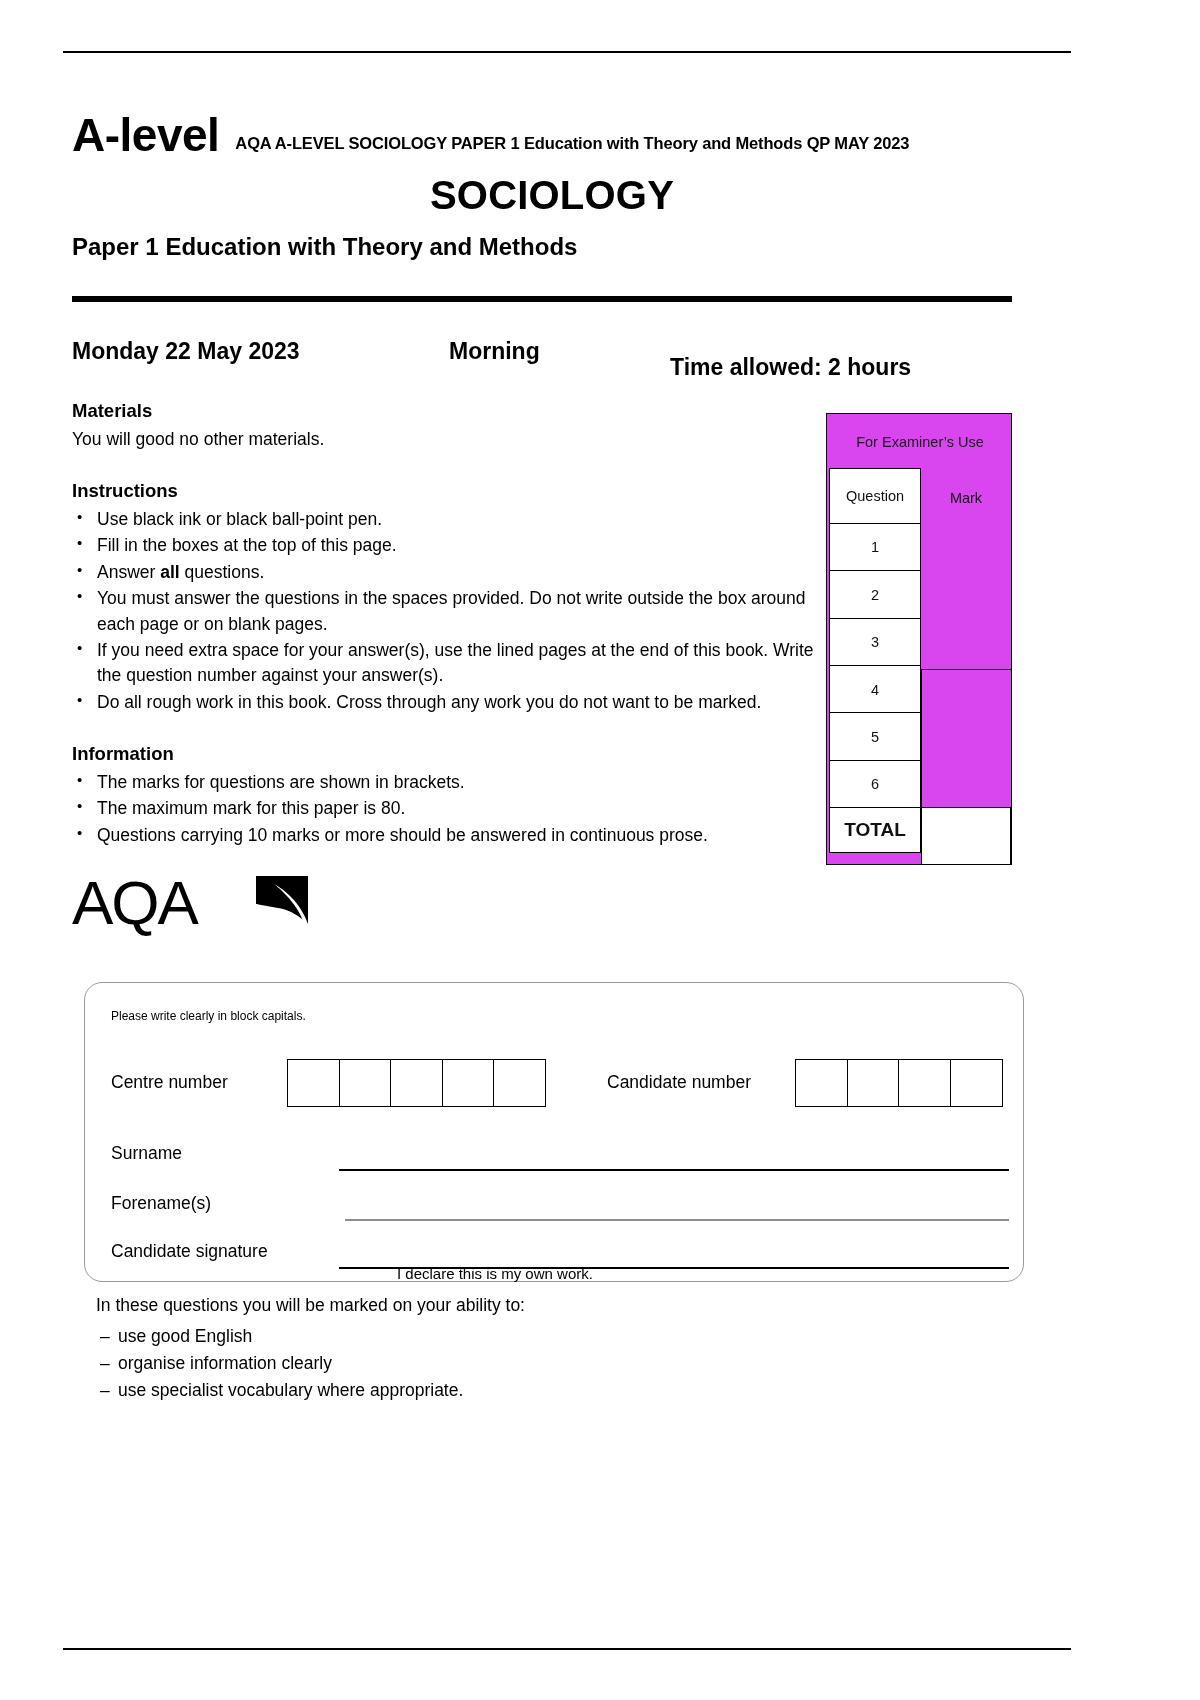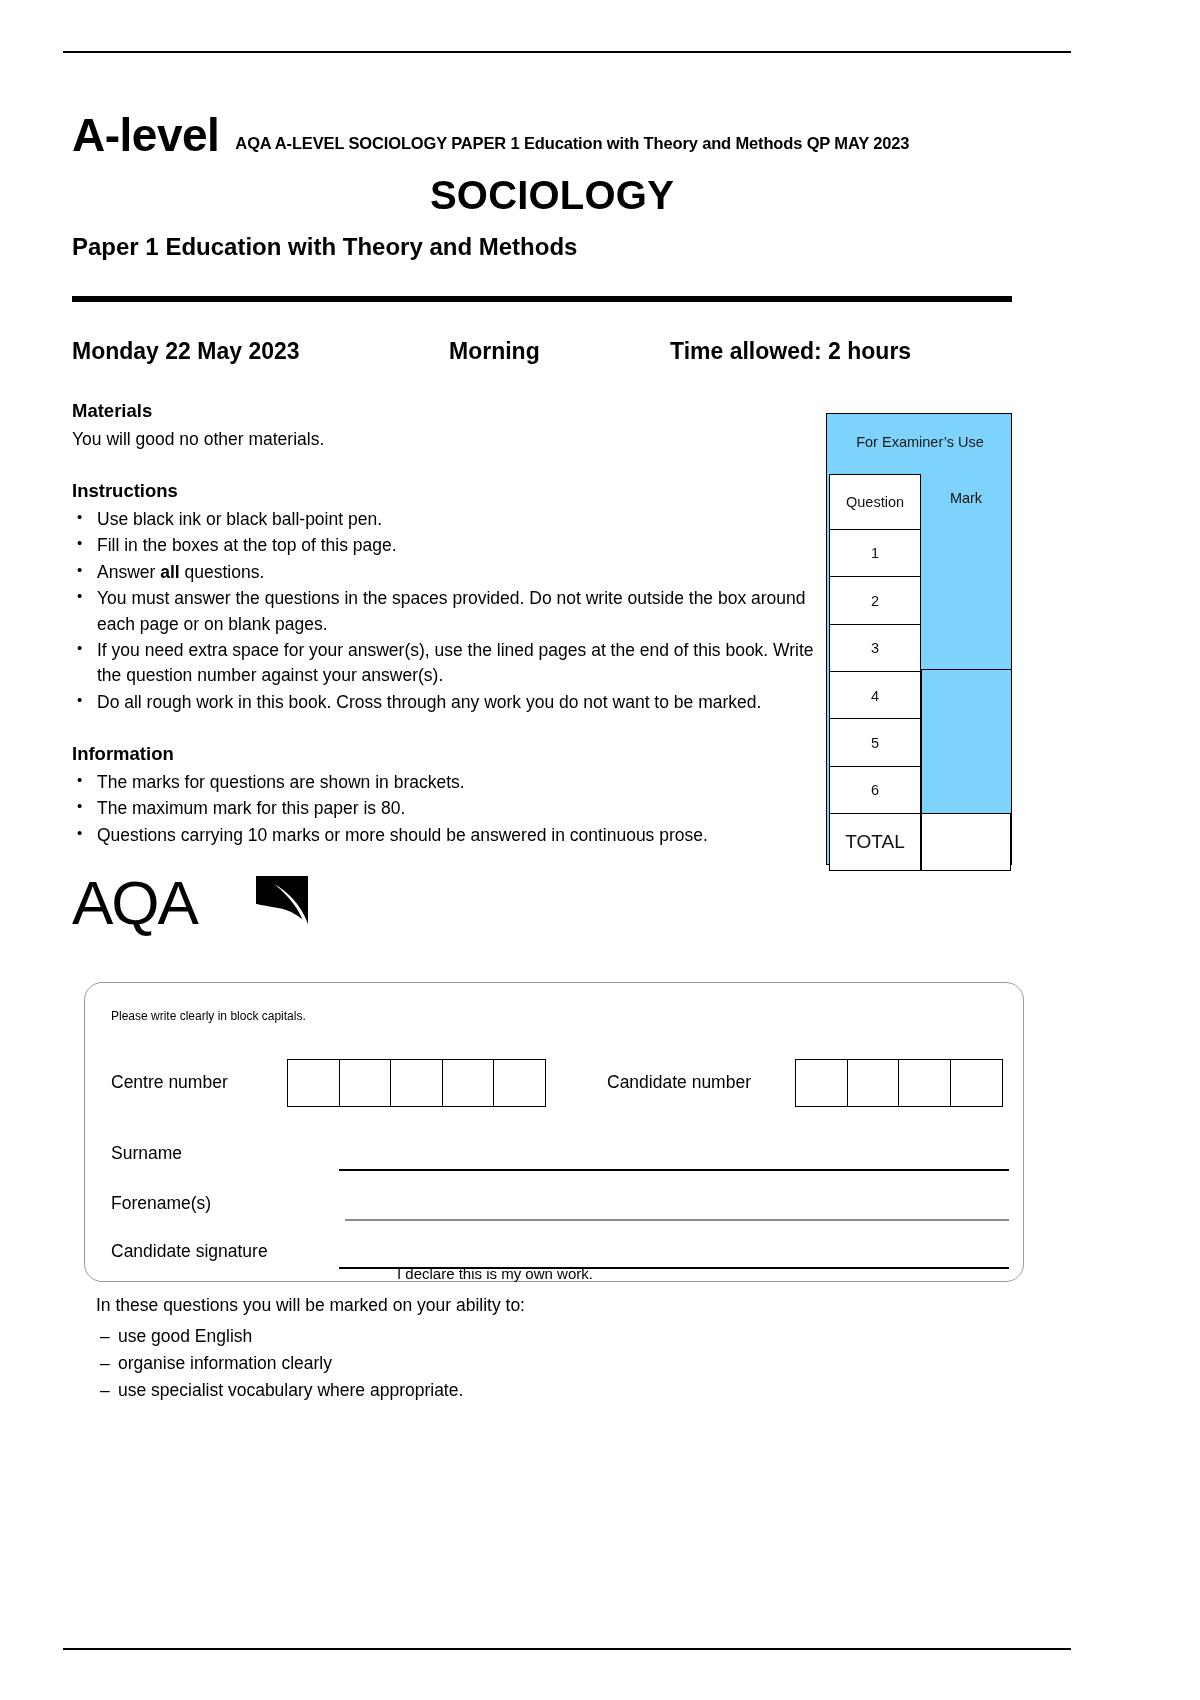--- a/index.html
+++ b/index.html
@@ -96,21 +96,21 @@
     position: absolute;
     left: 72px;
     top: 338px;
     width: 940px;
     font-size: 23px;
     font-weight: bold;
     white-space: nowrap;
   }
   .date-row .c-date { position: absolute; left: 0; top: 0; }
   .date-row .c-session { position: absolute; left: 377px; top: 0; }
-  .date-row .c-time { position: absolute; left: 598px; top: 0; }
+  .date-row .c-time { position: absolute; left: 598px; top: 16px; }
 
   
   .content {
     position: absolute;
     left: 72px;
     top: 398px;
     width: 760px;
     font-size: 17.5px;
     line-height: 1.45;
   }
@@ -141,37 +141,37 @@
   .b { font-weight: bold; }
 
   
   .examiner {
     position: absolute;
     left: 826px;
     top: 413px;
     width: 186px;
     height: 452px;
     border: 1.5px solid #000;
-    background: #7dd3fc;
+    background: #d946ef;
   }
   .examiner-title {
     position: absolute;
     left: 0; top: 0;
     width: 186px;
     height: 56px;
     display: flex;
     align-items: center;
     justify-content: center;
     font-size: 14.5px;
     color: #1a1a1a;
   }
   .ex-grid {
     position: absolute;
     left: 2px;
-    top: 62px;
+    top: 56px;
     width: 182px;
   }
   .ex-row {
     display: flex;
     width: 182px;
   }
   .ex-q {
     width: 92px;
     border: 1.6px solid #000;
     background: #ffffff;
@@ -184,23 +184,23 @@
   }
   .ex-m {
     width: 90px;
     margin-top: -1.6px;
   }
   .r-head .ex-q { height: 56px; }
   .r-head .ex-m { height: 56px; }
   .r-q   .ex-q { height: 49px; }
   .r-q   .ex-m { height: 49px; }
   .r-total .ex-q {
-    height: 58px;
+    height: 46px;
     font-size: 19px;
-    font-weight: normal;
+    font-weight: bold;
   }
   .r-total .ex-m {
     height: 58px;
     border: 1.6px solid #000;
     background: #ffffff;
   }
   .ex-m-head {
     position: absolute;
     left: 94px;
     top: 56px;

